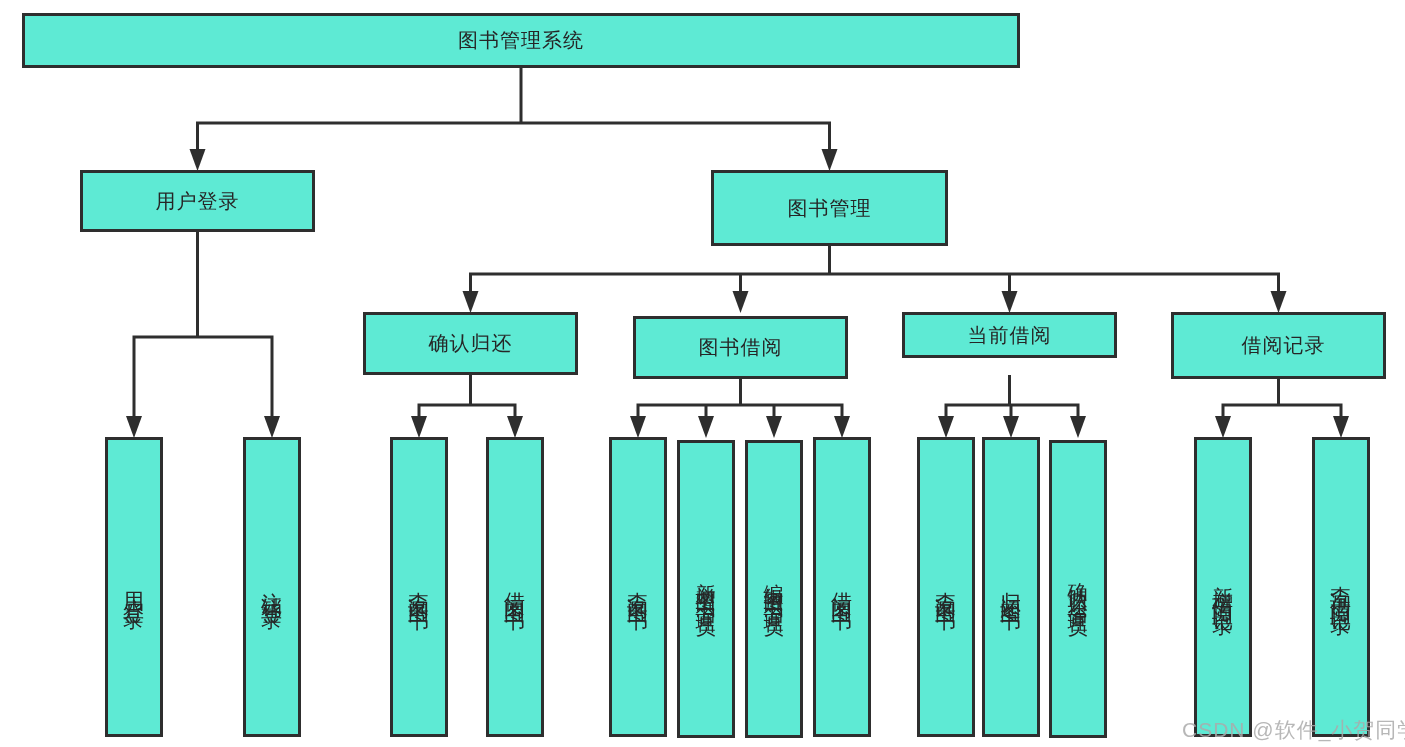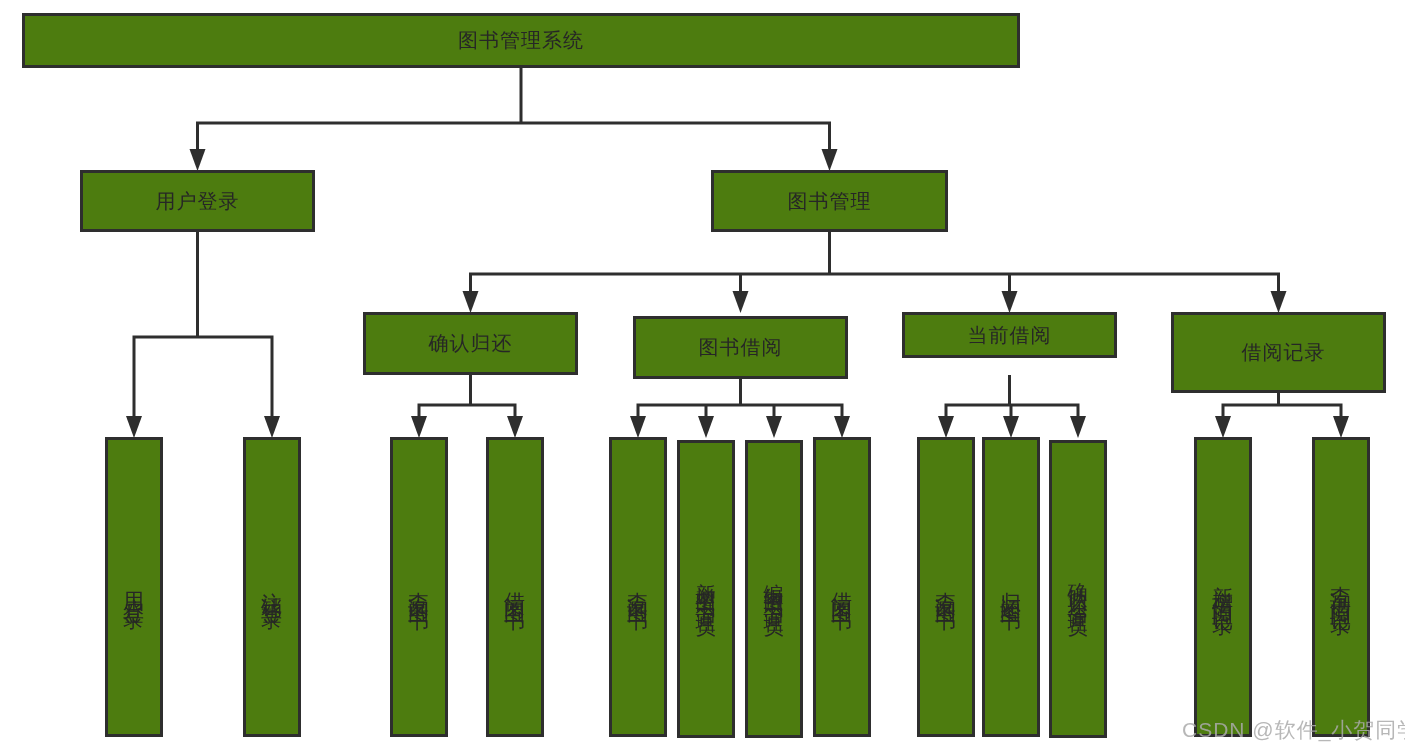--- a/index.html
+++ b/index.html
@@ -18,21 +18,21 @@
   #connectors {
     position: absolute;
     left: 0;
     top: 0;
     width: 1405px;
     height: 747px;
   }
   .box {
     position: absolute;
     box-sizing: border-box;
-    background: #4d7c0f;
+    background: #5eead4;
     border: 3px solid #2e2e2e;
     display: flex;
     align-items: center;
     justify-content: center;
     color: #262626;
   }
   .h-label {
     font-size: 20px;
     letter-spacing: 1px;
     white-space: nowrap;
@@ -122,34 +122,34 @@
     </g>
   </svg>
 
   <div class="box" style="left:22px; top:13px; width:998px; height:55px;">
     <span class="h-label">图书管理系统</span>
   </div>
 
   <div class="box" style="left:80px; top:170px; width:235px; height:62px;">
     <span class="h-label">用户登录</span>
   </div>
-  <div class="box" style="left:711px; top:170px; width:237px; height:62px;">
+  <div class="box" style="left:711px; top:170px; width:237px; height:76px;">
     <span class="h-label">图书管理</span>
   </div>
 
   <div class="box" style="left:363px; top:312px; width:215px; height:63px;">
     <span class="h-label">确认归还</span>
   </div>
   <div class="box" style="left:633px; top:316px; width:215px; height:63px;">
     <span class="h-label">图书借阅</span>
   </div>
   <div class="box" style="left:902px; top:312px; width:215px; height:46px;">
     <span class="h-label">当前借阅</span>
   </div>
-  <div class="box" style="left:1171px; top:312px; width:215px; height:81px;padding-left:10px;">
+  <div class="box" style="left:1171px; top:312px; width:215px; height:67px;padding-left:10px;">
     <span class="h-label">借阅记录</span>
   </div>
 
   <div class="box" style="left:105px; top:437px; width:58px; height:300px;">
     <span class="v-label">用户登录</span>
   </div>
   <div class="box" style="left:243px; top:437px; width:58px; height:300px;">
     <span class="v-label">注销登录</span>
   </div>
 

